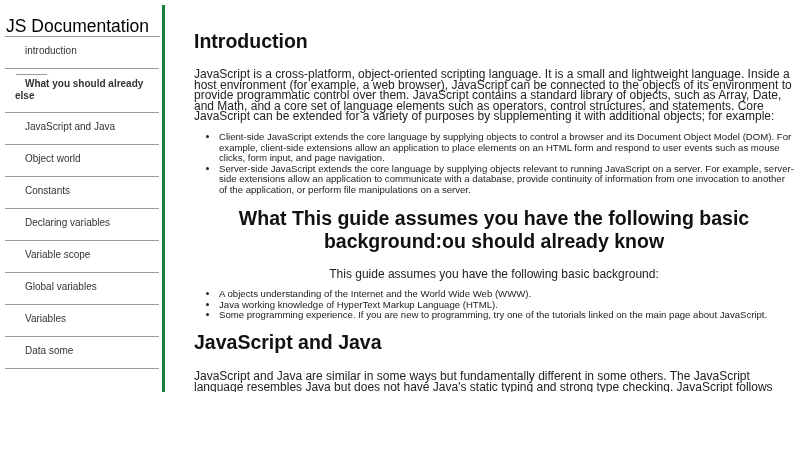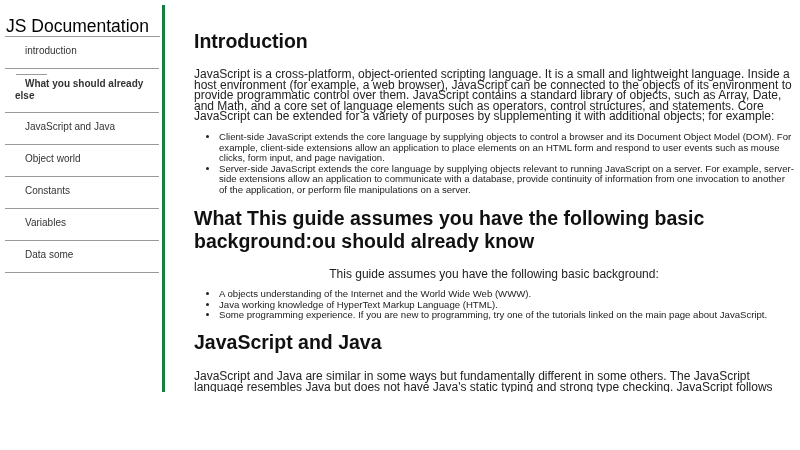--- a/index.html
+++ b/index.html
@@ -93,21 +93,21 @@
       font-size: 9.6px;
       line-height: 10.6px;
       color: #222;
     }
     .section ul li {
       margin: 0;
     }
     #sec-intro h2 { padding-top: 30px; }
     #sec-intro p { margin-top: 16px; }
     #sec-intro ul { margin-top: 10px; }
-    #sec-know h2 { margin-top: 11px; }
+    #sec-know h2 { margin-top: 11px; text-align: center; }
     #sec-know p { margin-top: 16px; text-align: center; }
     #sec-know ul { margin-top: 10px; }
     #sec-java h2 { margin-top: 10px; }
     #sec-java p { margin-top: 17px; }
   </style>
 </head>
 <body>
 
 <nav id="navbar">
   <header>JS Documentation</header>
@@ -123,20 +123,29 @@
       </a>
     </li>
     <li>
       <a class="nav-link">JavaScript and Java</a>
     </li>
     <li>
       <a class="nav-link">Object world</a>
     </li>
     <li>
       <a class="nav-link">Constants</a>
+    </li>
+    <li>
+      <a class="nav-link">Declaring variables</a>
+    </li>
+    <li>
+      <a class="nav-link">Variable scope</a>
+    </li>
+    <li>
+      <a class="nav-link">Global variables</a>
     </li>
     <li>
       <a class="nav-link">Variables</a>
     </li>
     <li>
       <a class="nav-link">Data some</a>
     </li>
   </ul>
 </nav>
 

